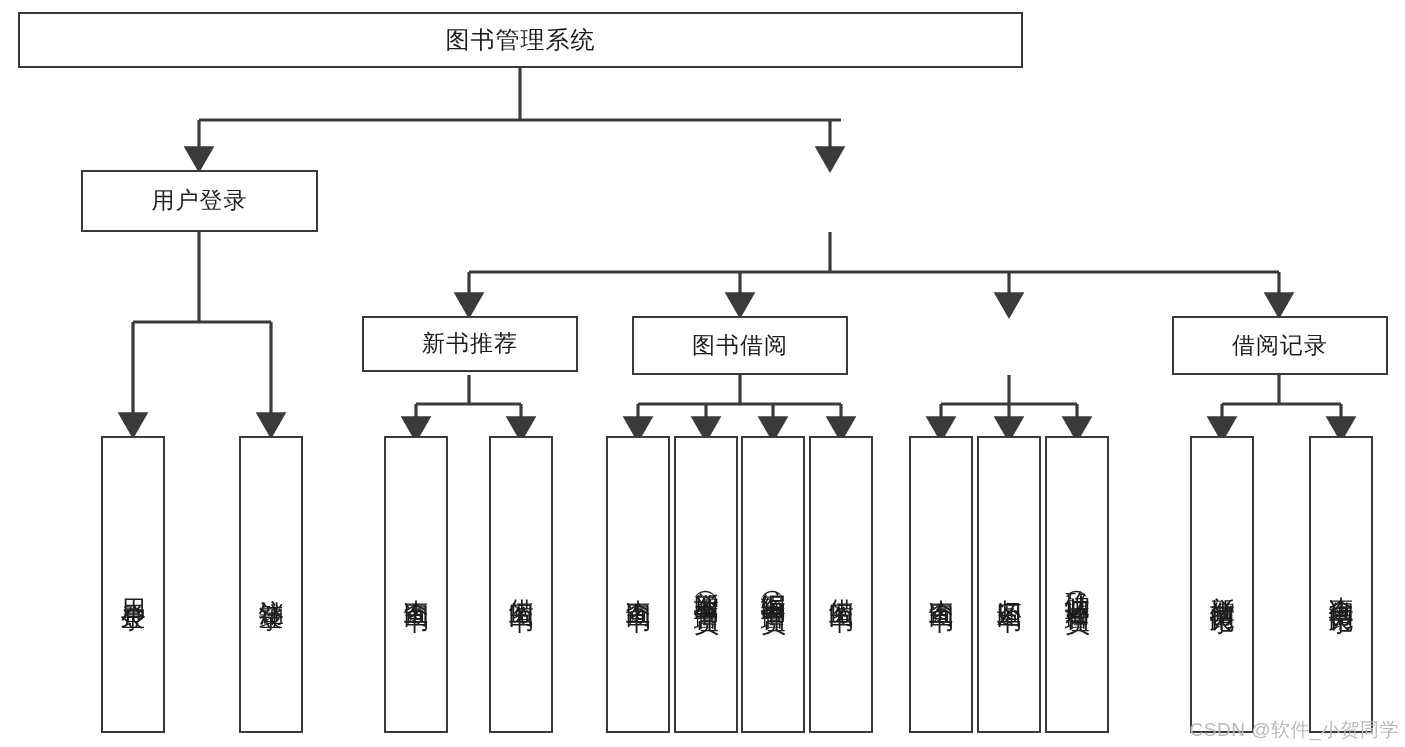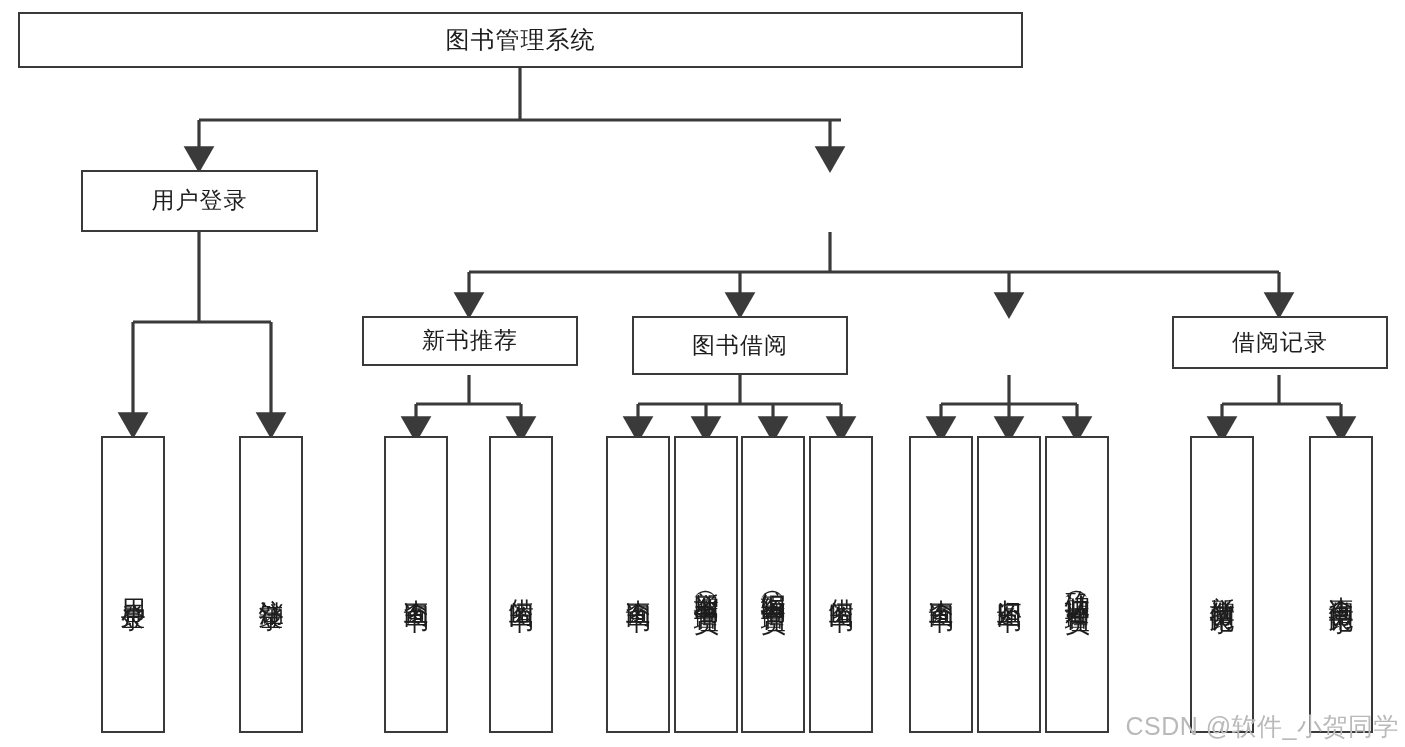--- a/index.html
+++ b/index.html
@@ -56,21 +56,21 @@
     white-space: nowrap;
   }
   .node.vert .vtext {
     display: block;
     text-align: center;
   }
   #watermark {
     position: absolute;
     right: 6px;
     bottom: 4px;
-    font-size: 25px;
+    font-size: 19px;
     color: #b9b9b9;
     letter-spacing: 0.5px;
     white-space: nowrap;
     user-select: none;
   }
 </style>
 </head>
 <body>
 
 <div id="canvas">
@@ -127,30 +127,30 @@
 
   <div class="node horiz root" style="left:18px; top:12px; width:1005px; height:56px;">
     <span>图书管理系统</span>
   </div>
 
   <div class="node horiz" style="left:81px; top:170px; width:237px; height:62px;">
     <span>用户登录</span>
   </div>
 
 
-  <div class="node horiz" style="left:362px; top:316px; width:216px; height:50px;">
+  <div class="node horiz" style="left:362px; top:316px; width:216px; height:56px;">
     <span>新书推荐</span>
   </div>
 
   <div class="node horiz" style="left:632px; top:316px; width:216px; height:59px;">
     <span>图书借阅</span>
   </div>
 
 
-  <div class="node horiz" style="left:1172px; top:316px; width:216px; height:53px;">
+  <div class="node horiz" style="left:1172px; top:316px; width:216px; height:59px;">
     <span>借阅记录</span>
   </div>
 
   <div class="node vert" style="left:101px; top:436px; width:64px; height:297px;">
     <span class="vtext">用户登录</span>
   </div>
 
   <div class="node vert" style="left:239px; top:436px; width:64px; height:297px;">
     <span class="vtext">注销登录</span>
   </div>

